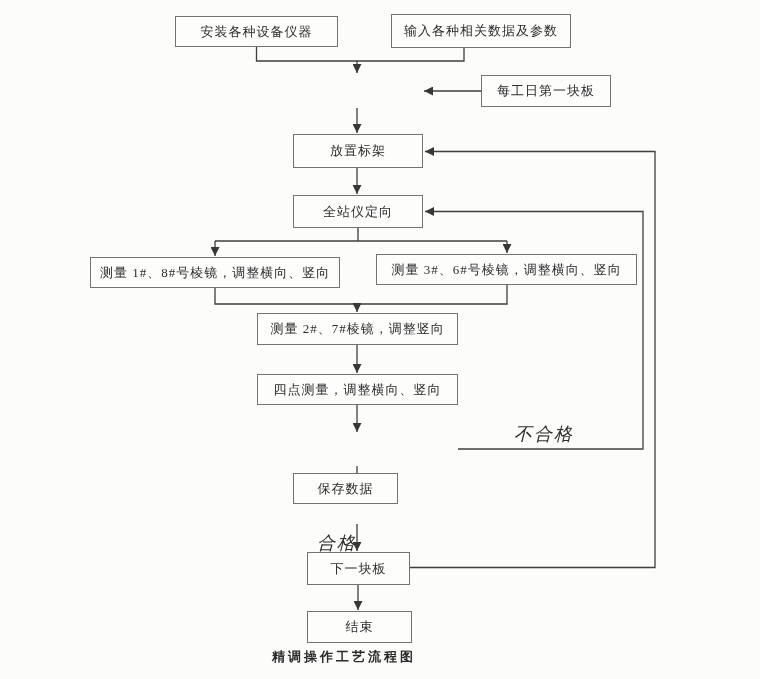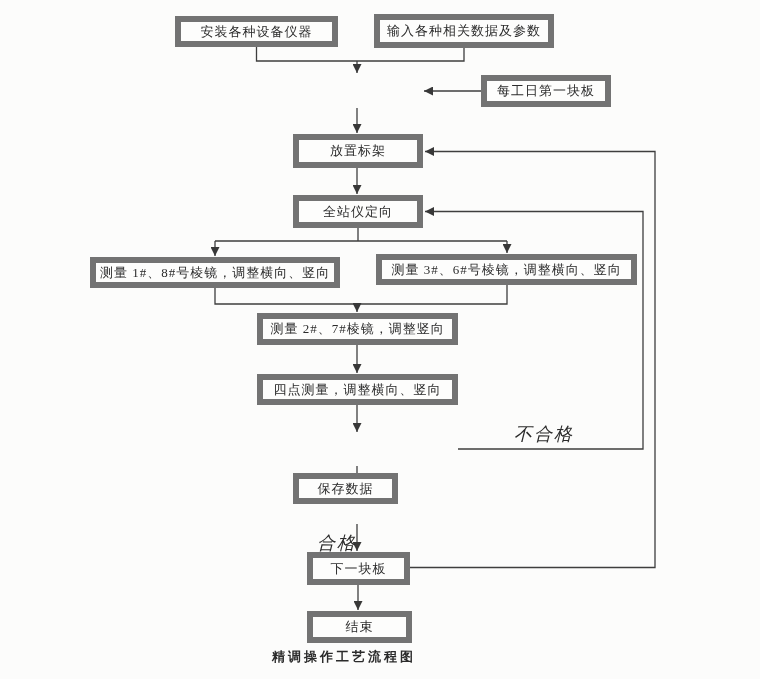--- a/index.html
+++ b/index.html
@@ -8,21 +8,21 @@
     width:760px;height:679px;
     background:#fcfcfb;
     font-family:"Liberation Serif","DejaVu Serif",serif;
     color:#2b2b2b;
     overflow:hidden;
   }
   .connectors{position:absolute;left:0;top:0;pointer-events:none;}
   .node{
     position:absolute;
     box-sizing:border-box;
-    border:6px solid #737373;
+    border:1px solid #737373;
     background:#fdfdfc;
     display:flex;align-items:center;justify-content:center;
     font-size:13px;
     letter-spacing:1px;
     white-space:nowrap;
     z-index:2;
   }
   .edge-label{
     position:absolute;
     font-size:18px;
@@ -66,21 +66,21 @@
       <path d="M357,466 L357,492" marker-end="url(#arrow)"></path>
       <path d="M357,524 L357,551" marker-end="url(#arrow)"></path>
       <path d="M358,585 L358,610" marker-end="url(#arrow)"></path>
       <path d="M458,449 L643,449 L643,211.5 L425,211.5" marker-end="url(#arrow)"></path>
       <path d="M410,567.5 L655,567.5 L655,151.5 L425,151.5" marker-end="url(#arrow)"></path>
     </g>
   </svg>
 
   <div class="node" style="left:175px;top:16px;width:163px;height:31px">安装各种设备仪器</div>
 
-  <div class="node" style="left:374px;top:14px;width:180px;height:34px">输入各种相关数据及参数</div>
+  <div class="node" style="left:391px;top:14px;width:180px;height:34px">输入各种相关数据及参数</div>
 
 
   <div class="node" style="left:481px;top:75px;width:130px;height:32px">每工日第一块板</div>
 
   <div class="node" style="left:293px;top:134px;width:130px;height:34px">放置标架</div>
 
   <div class="node" style="left:293px;top:195px;width:130px;height:33px">全站仪定向</div>
 
   <div class="node" style="left:90px;top:257px;width:250px;height:31px">测量 1#、8#号棱镜，调整横向、竖向</div>
 

